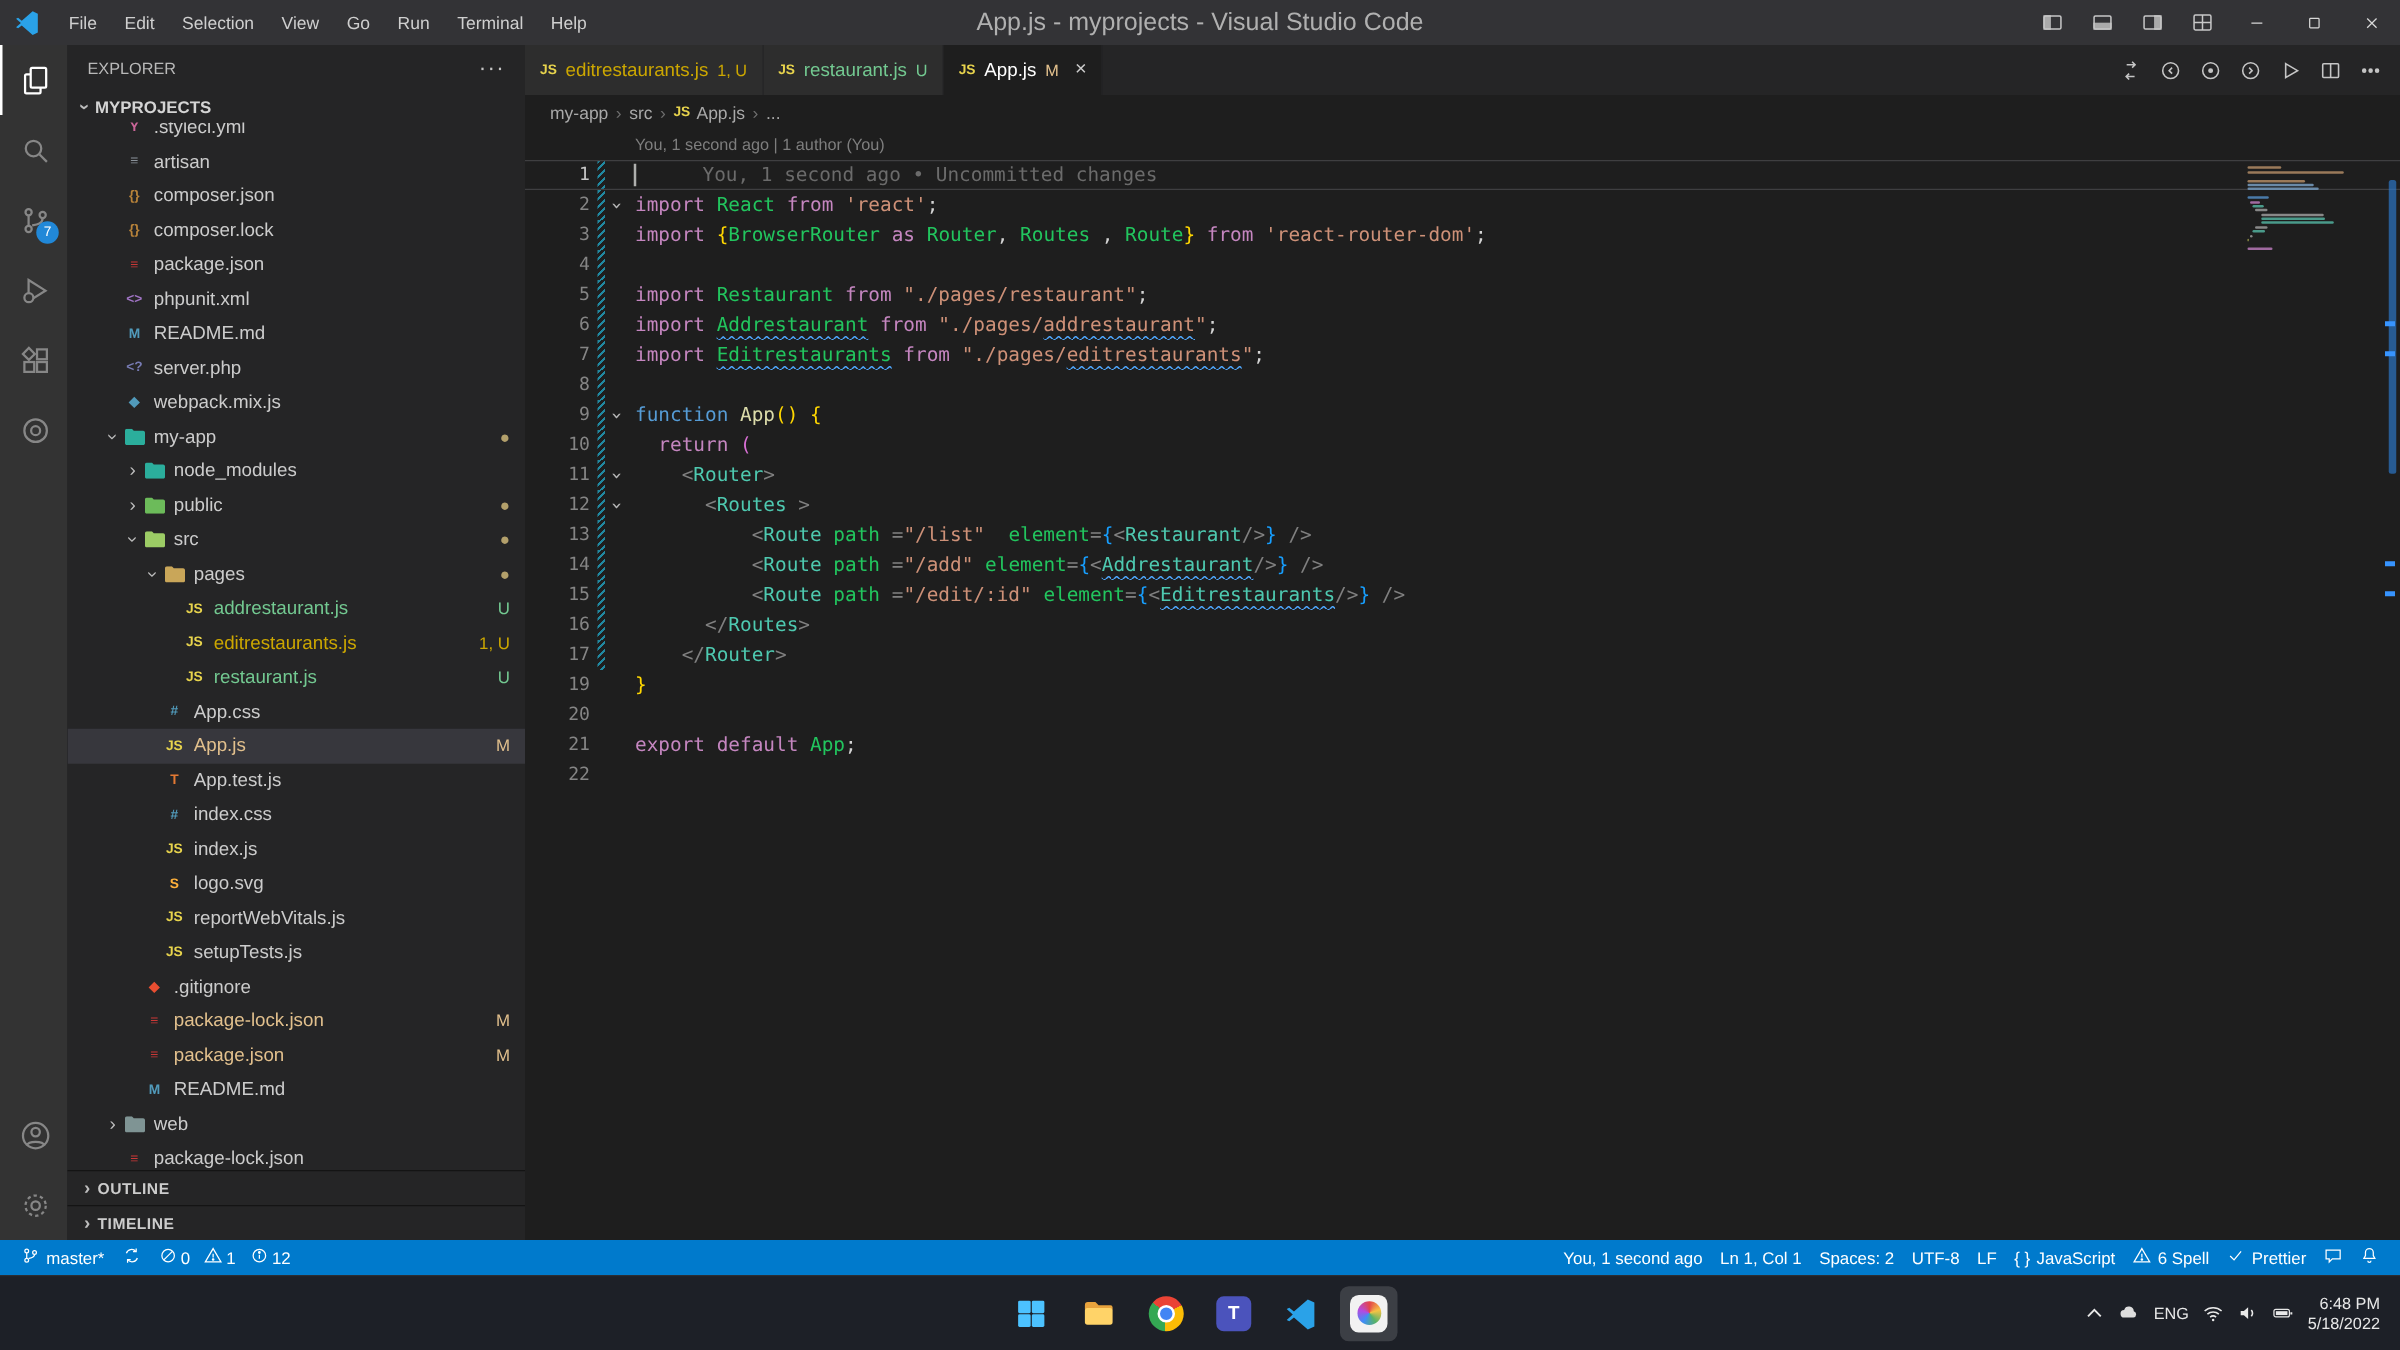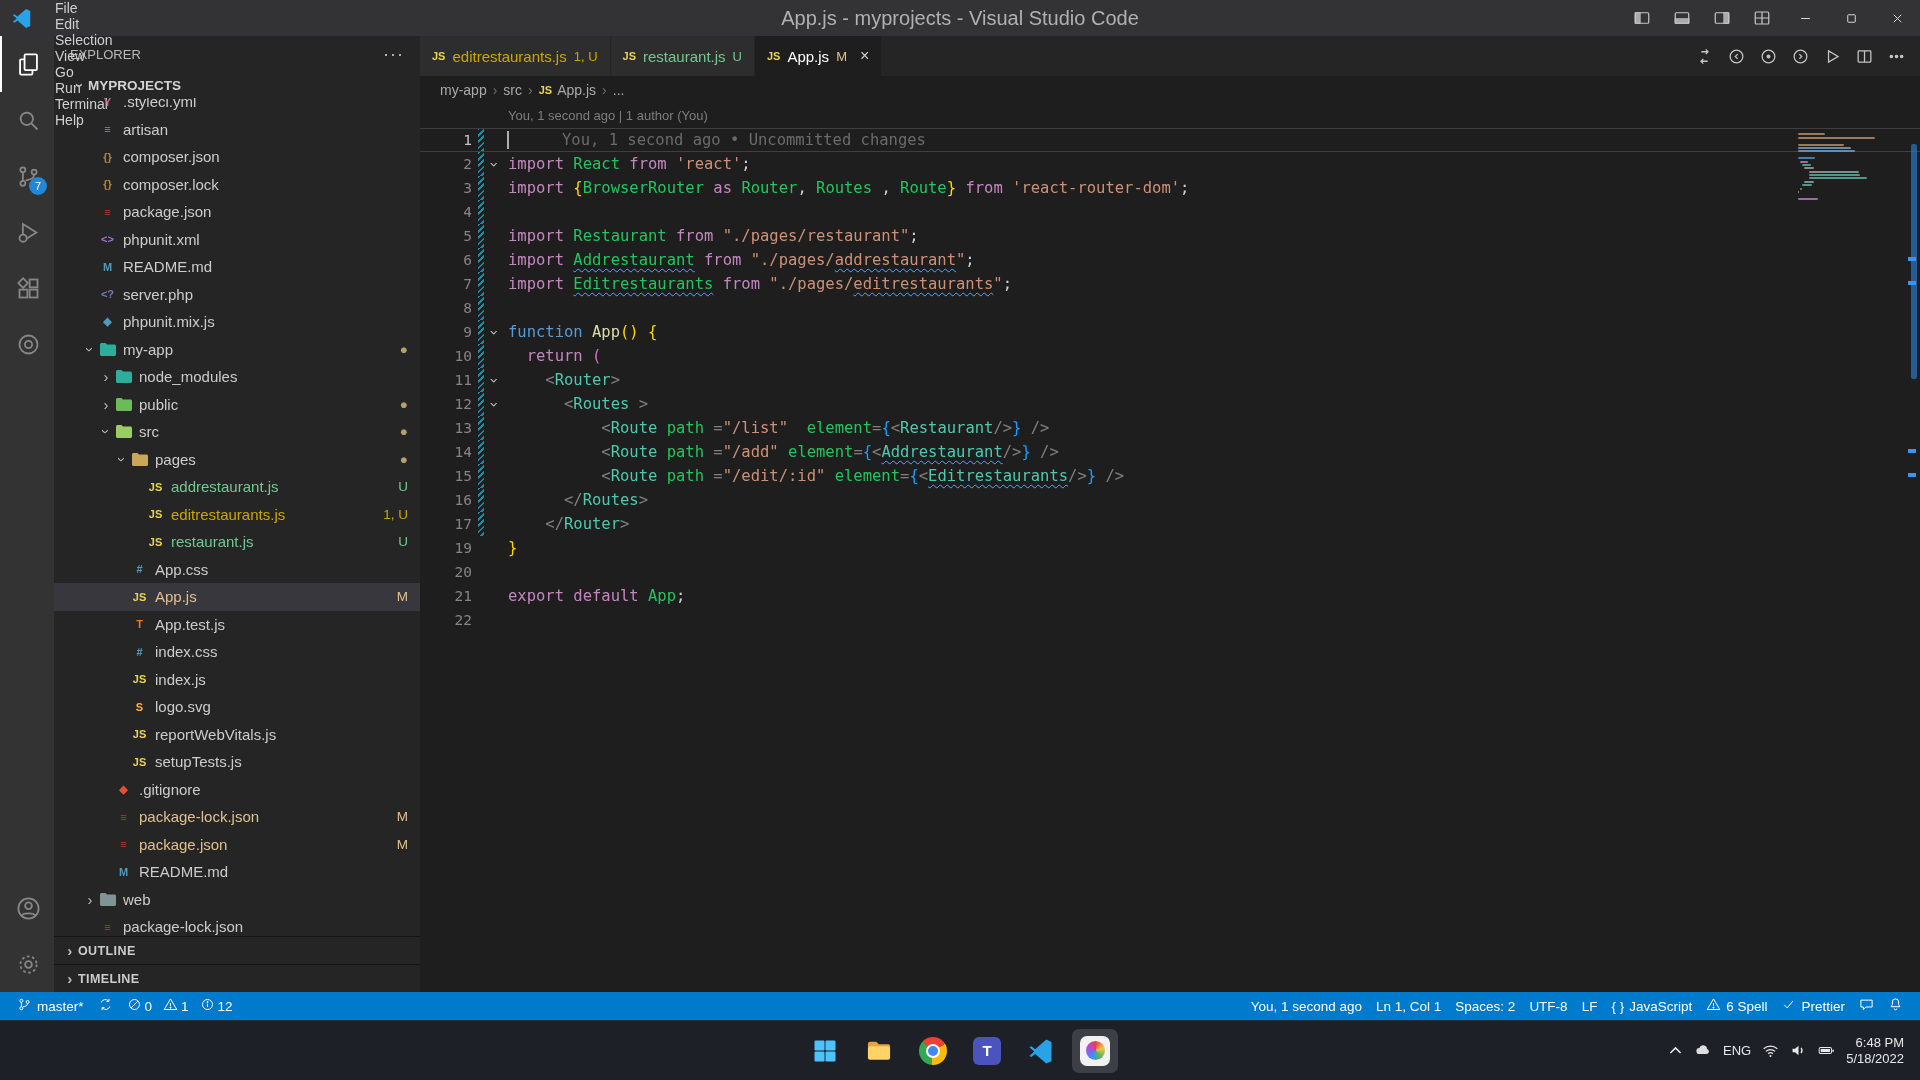--- a/index.html
+++ b/index.html
@@ -3,21 +3,21 @@
 <meta charset="utf-8">
 <style>
   *{margin:0;padding:0;box-sizing:border-box;}
   html,body{width:1920px;height:1080px;overflow:hidden;background:#1e1e1e;}
   body{font-family:"Liberation Sans","DejaVu Sans",sans-serif;color:#cccccc;cursor:default;}
   .window{display:flex;flex-direction:column;width:1920px;height:1080px;}
 
   
   .titlebar{height:36px;background:#333336;display:flex;align-items:center;position:relative;flex-shrink:0;}
   .tb-logo{width:44px;display:flex;align-items:center;justify-content:center;}
-  .menubar{display:flex;height:100%;flex-direction:column;}
+  .menubar{display:flex;height:100%;}
   .menu-item{padding:0 11px;font-size:14px;color:#cfcfcf;display:flex;align-items:center;}
   .tb-title{position:absolute;left:50%;transform:translateX(-50%);font-size:20px;color:#b0b0b0;white-space:nowrap;}
   .tb-right{margin-left:auto;display:flex;height:100%;align-items:center;}
   .tb-icon{width:40px;height:100%;display:flex;align-items:center;justify-content:center;color:#c8c8c8;}
   .tb-icon svg{width:18px;height:18px;}
   .win-btn{width:46px;height:100%;display:flex;align-items:center;justify-content:center;color:#d8d8d8;}
   .win-btn svg{width:15px;height:15px;}
 
   
   .main{flex:1;display:flex;min-height:0;}
@@ -27,21 +27,21 @@
   .act-item{height:56px;display:flex;align-items:center;justify-content:center;color:#878787;position:relative;border-left:2px solid transparent;}
   .act-item svg{width:27px;height:27px;}
   .act-item.active{color:#ffffff;border-left-color:#ffffff;}
   .act-badge{position:absolute;right:7px;bottom:9px;min-width:18px;height:18px;border-radius:9px;background:#2188d8;color:#fff;font-size:11px;display:flex;align-items:center;justify-content:center;padding:0 4px;}
   .act-spacer{flex:1;}
 
   
   .sidebar{width:366px;background:#252526;display:flex;flex-direction:column;flex-shrink:0;min-height:0;justify-content:space-between;}
   .sb-header{height:36px;display:flex;align-items:center;padding:0 16px;font-size:13px;color:#b9b9b9;flex-shrink:0;}
   .sb-header .more{margin-left:auto;color:#c5c5c5;font-size:18px;letter-spacing:1px;}
-  .section-row{height:26px;display:flex;align-items:center;font-size:13.5px;font-weight:bold;color:#d4d4d4;padding-left:18px;flex-shrink:0;}
+  .section-row{height:26px;display:flex;align-items:center;font-size:13.5px;font-weight:bold;color:#d4d4d4;padding-left:6px;flex-shrink:0;}
   .chev{display:inline-block;width:16px;text-align:center;color:#bdbdbd;font-size:15px;flex-shrink:0;}
   .chev.open{transform:rotate(90deg);}
   .tree{flex:1;overflow:hidden;position:relative;}
   .tree-inner{margin-top:-10px;}
   .tree-row{height:27.5px;display:flex;align-items:center;padding-right:12px;font-size:15px;color:#cccccc;}
   .tree-row.selected{background:#37373d;}
   .tree-row .label{white-space:nowrap;overflow:hidden;text-overflow:ellipsis;}
   .tree-row .badge{margin-left:auto;font-size:13.5px;padding-left:8px;flex-shrink:0;}
   .fic{width:19px;margin-right:6px;flex-shrink:0;display:flex;align-items:center;justify-content:center;font-weight:bold;font-size:11px;font-family:"Liberation Sans",sans-serif;}
   .fic svg{width:16px;height:13px;}
@@ -285,21 +285,21 @@
               <span class="label">README.md</span>
             </div>
             <div class="tree-row" style="padding-left: 28px;">
               <span class="chev"></span>
               <span class="fic" style="color: rgb(119, 123, 179);">&lt;?</span>
               <span class="label">server.php</span>
             </div>
             <div class="tree-row" style="padding-left: 28px;">
               <span class="chev"></span>
               <span class="fic" style="color: rgb(81, 154, 186);">◆</span>
-              <span class="label">phpunit.mix.js</span>
+              <span class="label">webpack.mix.js</span>
             </div>
             <div class="tree-row" style="padding-left: 28px;">
               <span class="chev open">›</span>
               <span class="fic" style="color: rgb(43, 174, 156);">
                 <svg viewBox="0 0 16 13" fill="currentColor">
                   <path d="M0 1.5C0 .7.7 0 1.5 0h4L7 1.5h7.5c.8 0 1.5.7 1.5 1.5v8.5c0 .8-.7 1.5-1.5 1.5h-13C.7 13 0 12.3 0 11.5z"></path>
                 </svg>
               </span>
               <span class="label">my-app</span>
               <span class="badge" style="color: rgb(179, 160, 107);">●</span>

